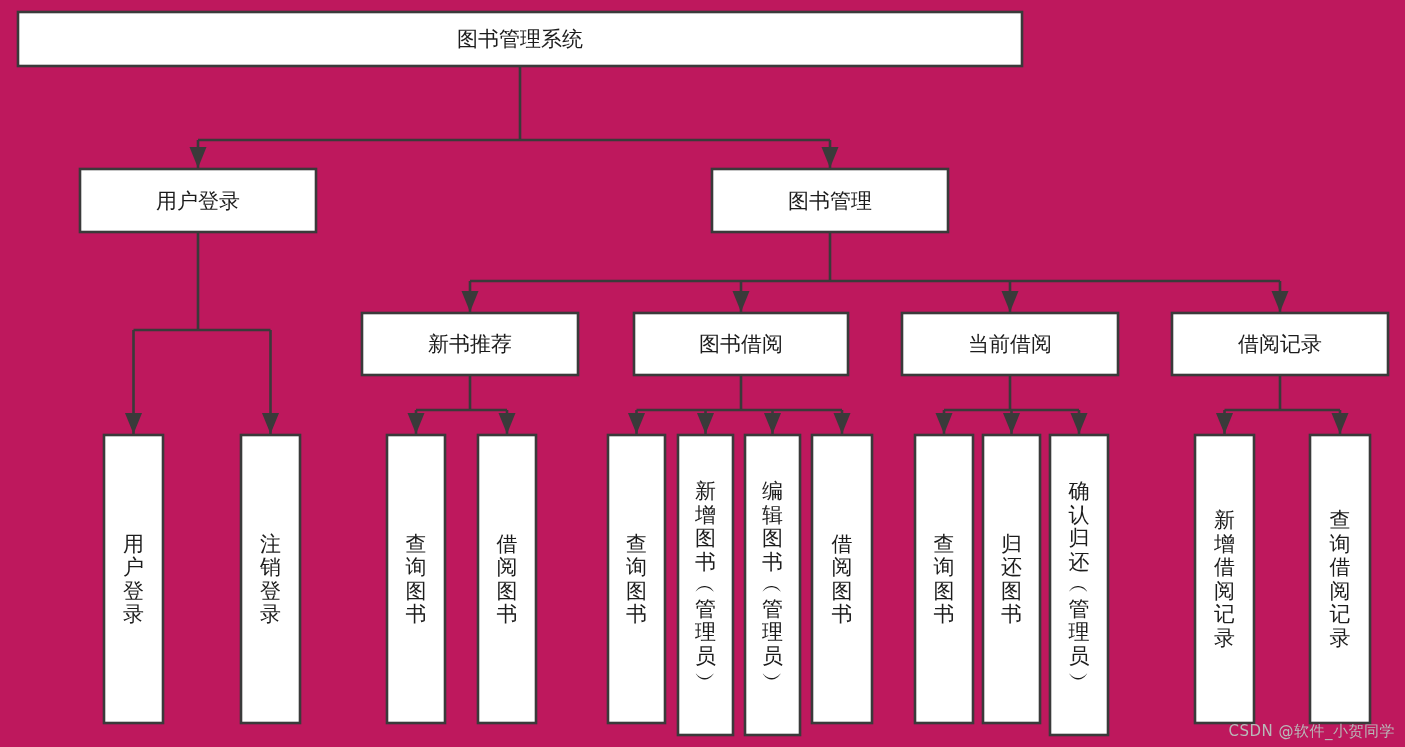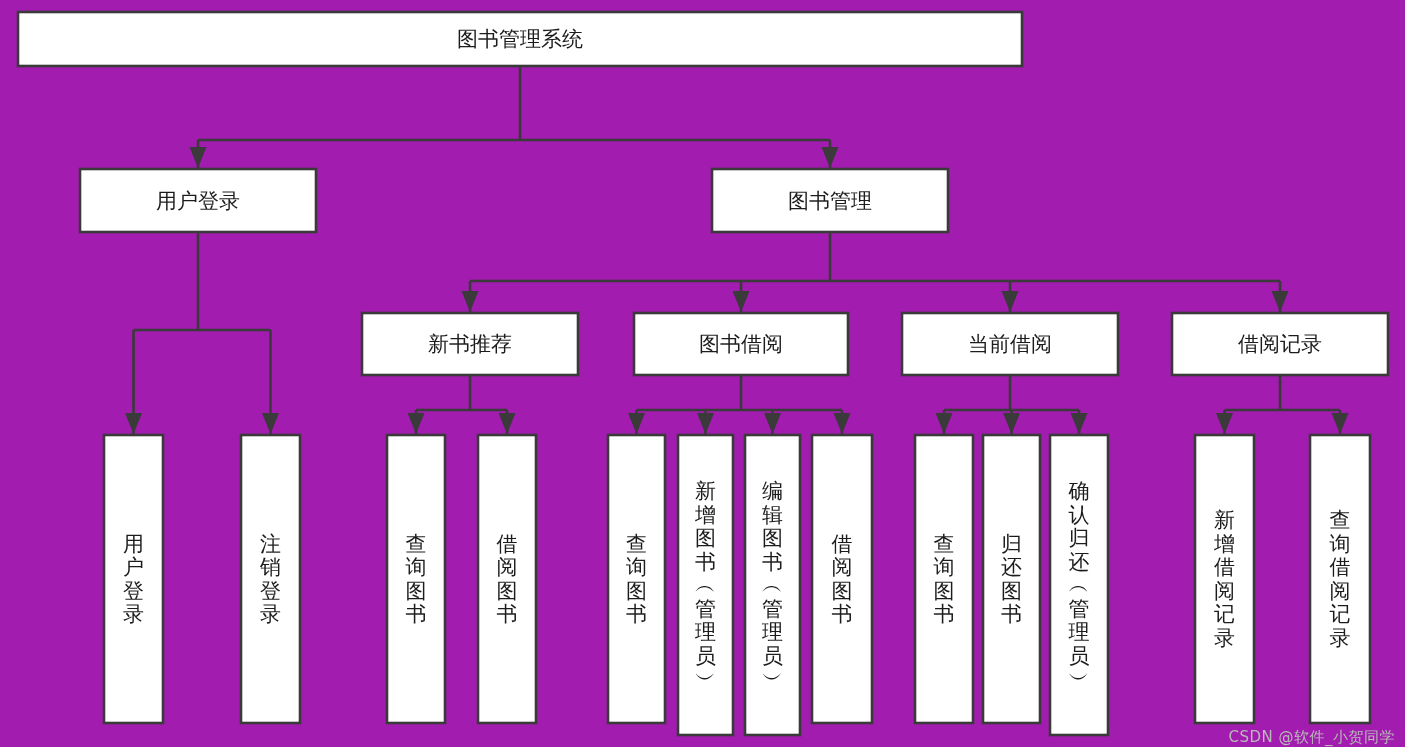--- a/index.html
+++ b/index.html
@@ -8,21 +8,21 @@
     padding: 0;
     background: #ffffff;
   }
   body {
     font-family: "DejaVu Sans", "Liberation Sans", sans-serif;
   }
   #diagram-root {
     position: relative;
     width: 1405px;
     height: 747px;
-    background: #a21caf;
+    background: #be185d;
     overflow: hidden;
   }
   svg#flow-svg {
     position: absolute;
     left: 0;
     top: 0;
     width: 1405px;
     height: 747px;
     display: block;
   }
@@ -50,21 +50,21 @@
   }
   .node-label-vert {
     fill: #1c1c1c;
     font-family: "DejaVu Sans", "Liberation Sans", sans-serif;
     font-size: 21px;
     text-anchor: middle;
   }
   .watermark-text {
     position: absolute;
     right: 10px;
-    bottom: 0;
+    bottom: 6px;
     color: #b9b9b9;
     font-size: 15px;
     font-family: "DejaVu Sans", "Liberation Sans", sans-serif;
     white-space: nowrap;
     user-select: none;
     letter-spacing: 0.5px;
   }
 </style>
 </head>
 <body>

